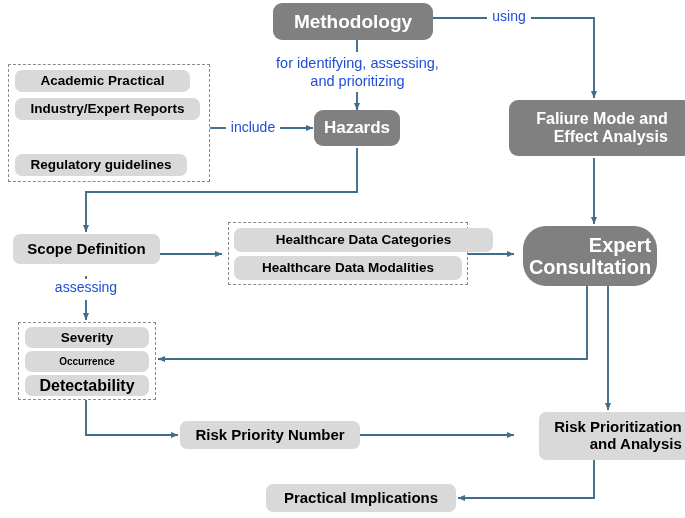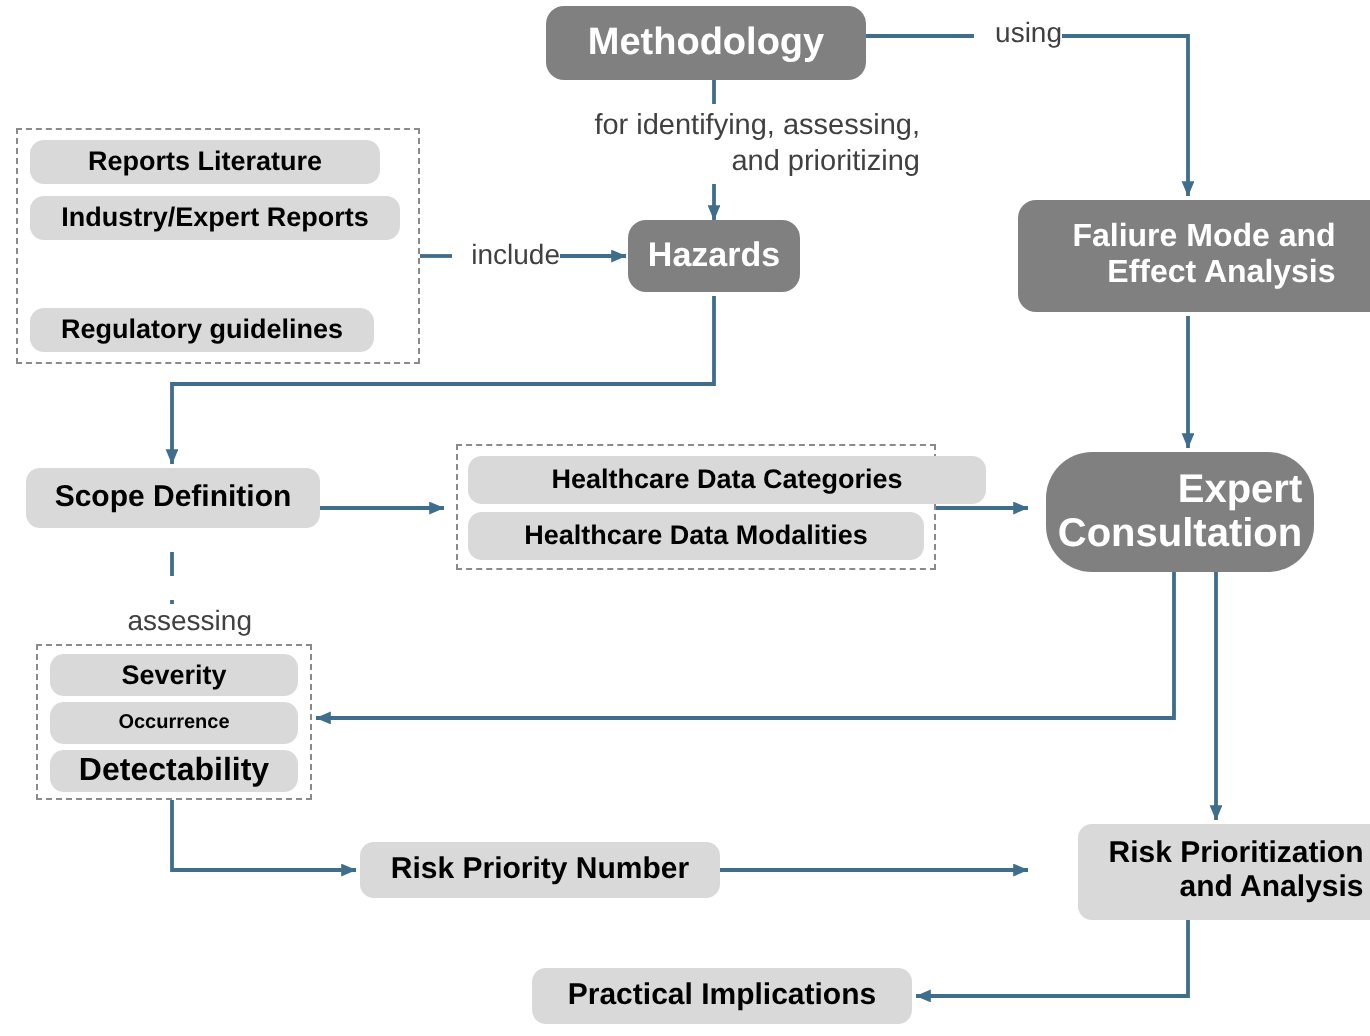--- a/index.html
+++ b/index.html
@@ -45,24 +45,24 @@
     border-radius: 7px;
   }
   .group {
     position: absolute;
     box-sizing: border-box;
     border: 1.6px dashed #8a8a8a;
     background: transparent;
   }
   .label {
     position: absolute;
-    color: #404040;
+    color: #1d4ed8;
     font-weight: normal;
     background: #ffffff;
-    text-align: right;
+    text-align: center;
     line-height: 1.25;
     white-space: pre-line;
   }
 </style>
 </head>
 <body>
 
 <div id="canvas">
 
   <svg class="wires" viewBox="0 0 685 518">
@@ -109,21 +109,21 @@
     <span>Methodology</span>
   </div>
 
   <div class="label" style="left:487px; top:8px; width:44px; font-size:14px;">using</div>
 
   <div class="label" style="left:255px; top:54px; width:205px; font-size:14.5px;">for identifying, assessing,
 and prioritizing</div>
 
   <div class="group" style="left:8px; top:64px; width:202px; height:118px;"></div>
   <div class="node light" style="left:15px; top:70px; width:175px; height:22px; font-size:13.5px;">
-    <span>Reports Literature</span>
+    <span>Academic Practical</span>
   </div>
   <div class="node light" style="left:15px; top:98px; width:185px; height:22px; font-size:13.5px;">
     <span>Industry/Expert Reports</span>
   </div>
   <div class="node light" style="left:15px; top:154px; width:172px; height:22px; font-size:13.5px;">
     <span>Regulatory guidelines</span>
   </div>
 
   <div class="label" style="left:226px; top:119px; width:54px; font-size:14px;">include</div>
 
@@ -133,21 +133,21 @@
 
   <div class="node dark" style="left:509px; top:100px; width:186px; height:56px; font-size:16px; white-space:pre-line;">
     <span>Faliure Mode and
 Effect Analysis</span>
   </div>
 
   <div class="node light" style="left:13px; top:234px; width:147px; height:30px; font-size:15px;">
     <span>Scope Definition</span>
   </div>
 
-  <div class="label" style="left:46px; top:279px; width:80px; font-size:14px;margin-top:23px;">assessing</div>
+  <div class="label" style="left:46px; top:279px; width:80px; font-size:14px;">assessing</div>
 
   <div class="group" style="left:228px; top:222px; width:240px; height:63px;"></div>
   <div class="node light" style="left:234px; top:228px; width:259px; height:24px; font-size:13.5px;">
     <span>Healthcare Data Categories</span>
   </div>
   <div class="node light" style="left:234px; top:256px; width:228px; height:24px; font-size:13.5px;">
     <span>Healthcare Data Modalities</span>
   </div>
 
   <div class="node dark" style="left:523px; top:226px; width:134px; height:60px; font-size:20px; white-space:pre-line;border-radius:23px;">

